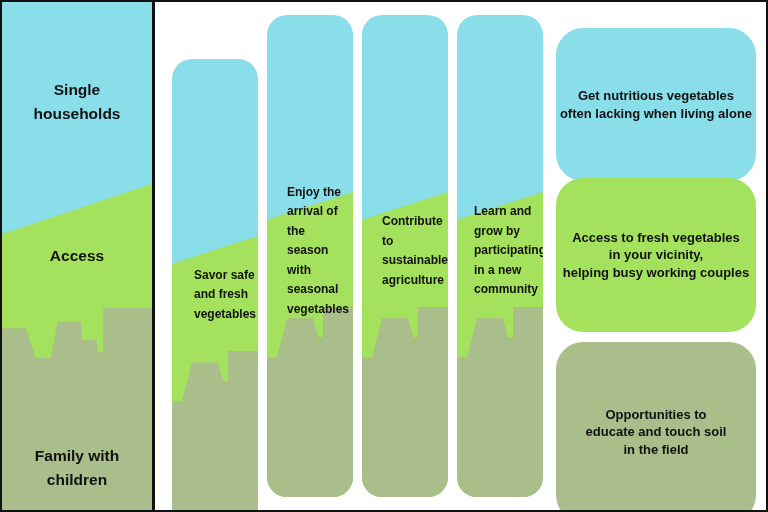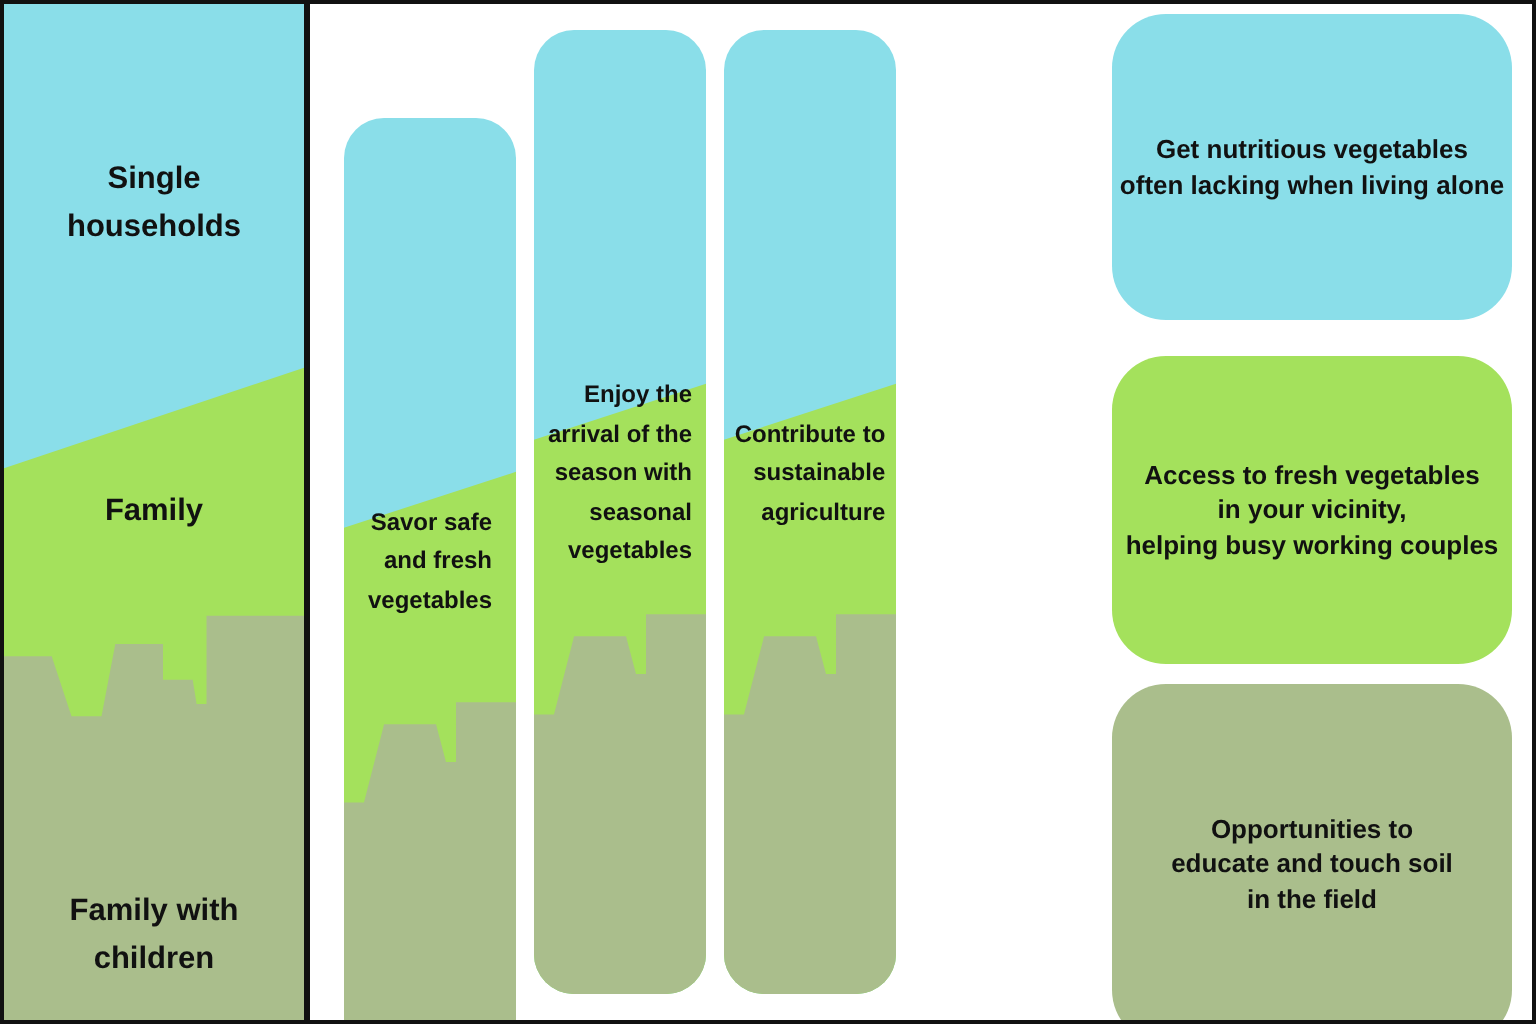--- a/index.html
+++ b/index.html
@@ -52,48 +52,48 @@
     position:absolute;inset:0;
     background:var(--green,#a4e15c);
     clip-path:polygon(0 42.5%,100% 36.7%,100% 100%,0 100%);
   }
   .pill .olive-band{
     position:absolute;inset:0;
     background:var(--olive,#aabe8c);
     clip-path:polygon(0 71%,11.6% 71%,23.3% 62.9%,53.5% 62.9%,59.3% 66.8%,65.1% 66.8%,65.1% 60.6%,100% 60.6%,100% 100%,0 100%);
   }
   .pill-text{
-    position:absolute;left:0;top:168px;width:100%;height:108px;
+    position:absolute;left:0;top:182px;width:100%;height:108px;
     display:flex;align-items:center;justify-content:center;
-    text-align:right;font-size:12px;font-weight:700;
-    line-height:19.5px;white-space:pre-line;
+    text-align:left;font-size:12px;font-weight:700;
+    line-height:19.5px;white-space:pre-line;padding-left:20px;
   }
   
   .benefit{
     position:absolute;left:554px;width:200px;
     border-radius:27px;
     display:flex;align-items:center;justify-content:center;
     text-align:center;font-size:13px;font-weight:700;
     line-height:17.5px;white-space:pre-line;
   }
-  .benefit.b1{top:5px;height:153px;background:var(--cyan,#8adee9);}
+  .benefit.b1{top:26px;height:153px;background:var(--cyan,#8adee9);}
   .benefit.b2{top:176px;height:154px;background:var(--green,#a4e15c);}
   .benefit.b3{top:340px;height:180px;background:var(--olive,#aabe8c);}
 </style>
 </head>
 <body>
 
 <div class="frame">
 
   <div class="sidebar">
     <div class="green-band"></div>
     <div class="olive-band"></div>
     <div class="seg-label l1">Single
 households</div>
-    <div class="seg-label l2">Family</div>
+    <div class="seg-label l2">Access</div>
     <div class="seg-label l3">Family with
 children</div>
   </div>
 
   <div class="pill p1">
     <div class="green-band"></div>
     <div class="olive-band"></div>
     <div class="pill-text">Savor safe
 and fresh
 vegetables</div>
@@ -110,20 +110,29 @@
   </div>
 
   <div class="pill p3">
     <div class="green-band"></div>
     <div class="olive-band"></div>
     <div class="pill-text">Contribute to
 sustainable
 agriculture</div>
   </div>
 
+  <div class="pill p4">
+    <div class="green-band"></div>
+    <div class="olive-band"></div>
+    <div class="pill-text">Learn and
+grow by
+participating
+in a new
+community</div>
+  </div>
 
   <div class="benefit b1">Get nutritious vegetables
 often lacking when living alone</div>
 
   <div class="benefit b2">Access to fresh vegetables
 in your vicinity,
 helping busy working couples</div>
 
   <div class="benefit b3">Opportunities to
 educate and touch soil

